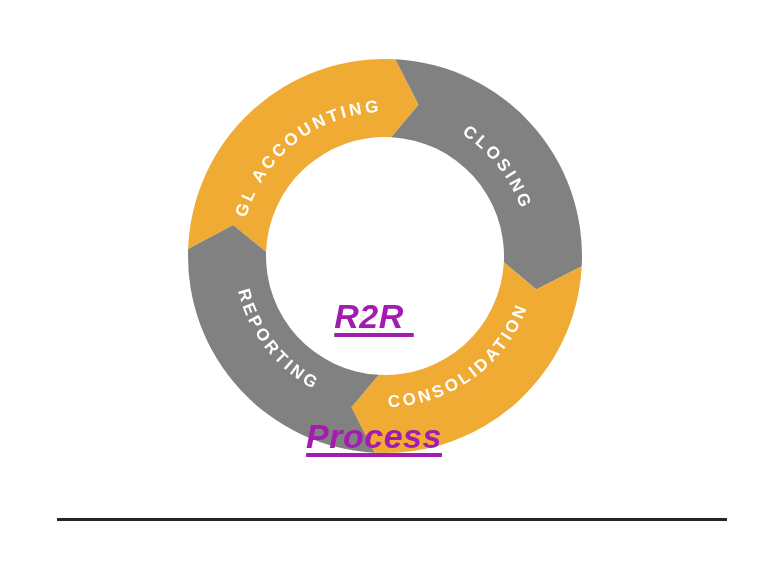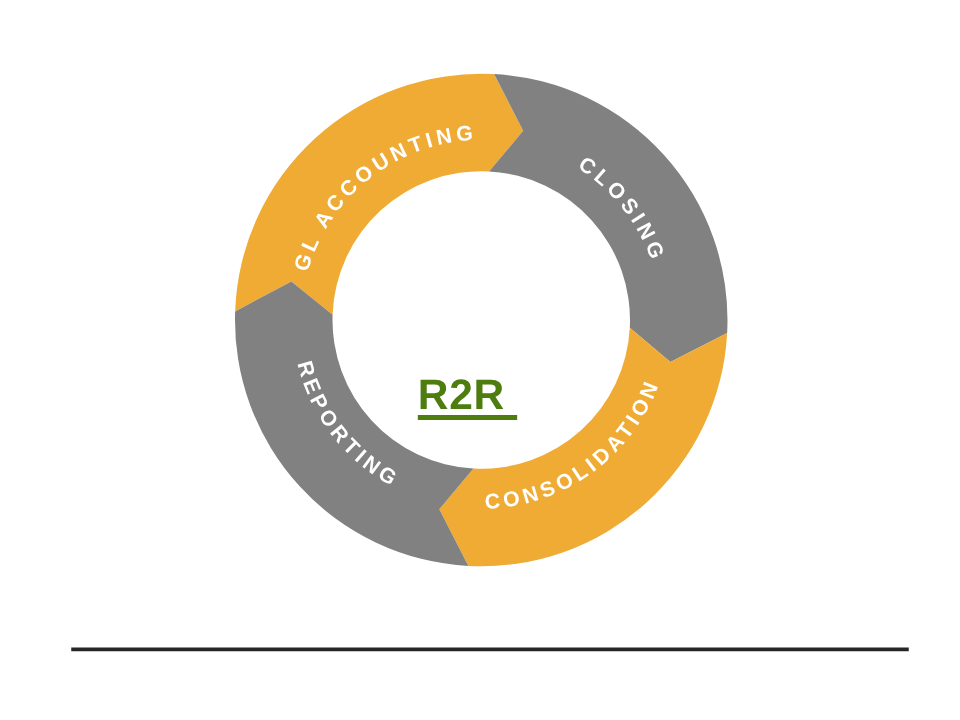--- a/index.html
+++ b/index.html
@@ -27,19 +27,20 @@
       <path id="label-arc-1" d="M 377.46 112.20 A 144 144 0 0 1 522.71 298.10" fill="none"></path>
       <text font-family="&quot;Liberation Sans&quot;, sans-serif" font-size="17" font-weight="bold" letter-spacing="3.2" fill="#ffffff"><textPath href="#label-arc-1" xlink:href="#label-arc-1" startOffset="50%" text-anchor="middle">CLOSING</textPath></text>
       <path d="M 581.73 266.31 A 197 197 0 0 1 374.69 452.73 L 351.45 407.33 L 378.77 374.84 A 119 119 0 0 0 503.84 262.23 L 536.33 289.55 Z" fill="#EFAB33"></path>
       <path id="label-arc-2" d="M 335.84 398.77 A 151 151 0 0 0 535.98 253.36" fill="none"></path>
       <text font-family="&quot;Liberation Sans&quot;, sans-serif" font-size="17" font-weight="bold" letter-spacing="3.2" fill="#ffffff"><textPath href="#label-arc-2" xlink:href="#label-arc-2" startOffset="50%" text-anchor="middle">CONSOLIDATION</textPath></text>
       <path d="M 374.69 452.73 A 197 197 0 0 1 188.12 249.12 L 233.11 225.10 L 266.07 251.85 A 119 119 0 0 0 378.77 374.84 L 351.45 407.33 Z" fill="#818181"></path>
       <path id="label-arc-3" d="M 240.60 211.85 A 151 151 0 0 0 392.90 406.79" fill="none"></path>
       <text font-family="&quot;Liberation Sans&quot;, sans-serif" font-size="17" font-weight="bold" letter-spacing="3.2" fill="#ffffff"><textPath href="#label-arc-3" xlink:href="#label-arc-3" startOffset="50%" text-anchor="middle">REPORTING</textPath></text>
     </svg>
 
-  <div class="center-title" style="color: #4d7c0f;">
+  <div class="center-title" style="color: #a21caf; font-style: italic;">
     <span class="line">R2R&nbsp;</span>
+    <span class="line">Process</span>
   </div>
 
   <div class="footer-rule" style="background: rgb(38, 38, 38);"></div>
 
 </div>
 
 </body></html>

